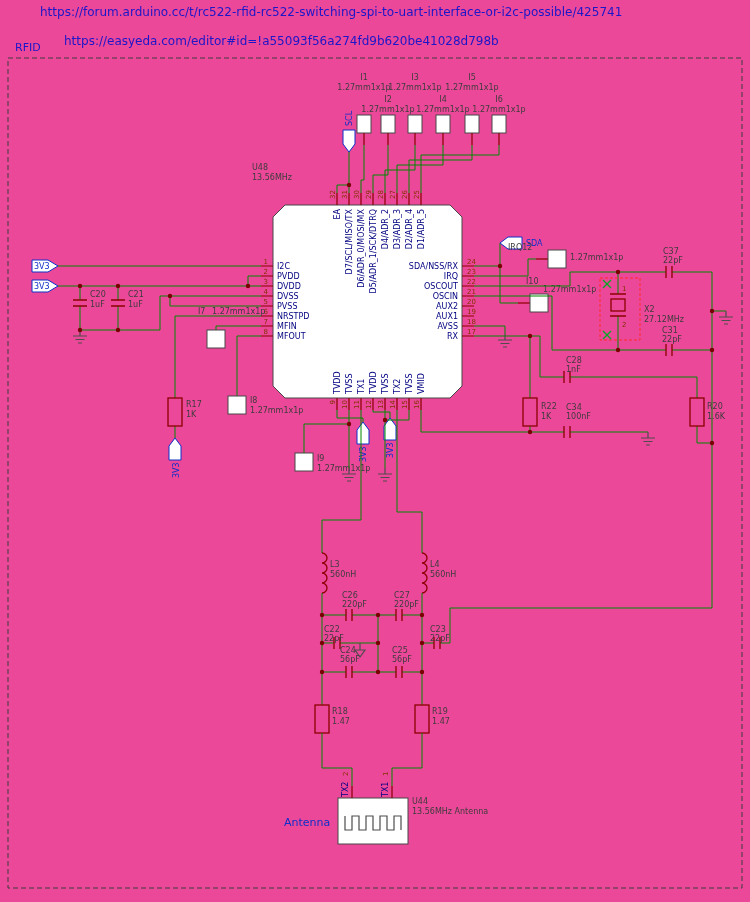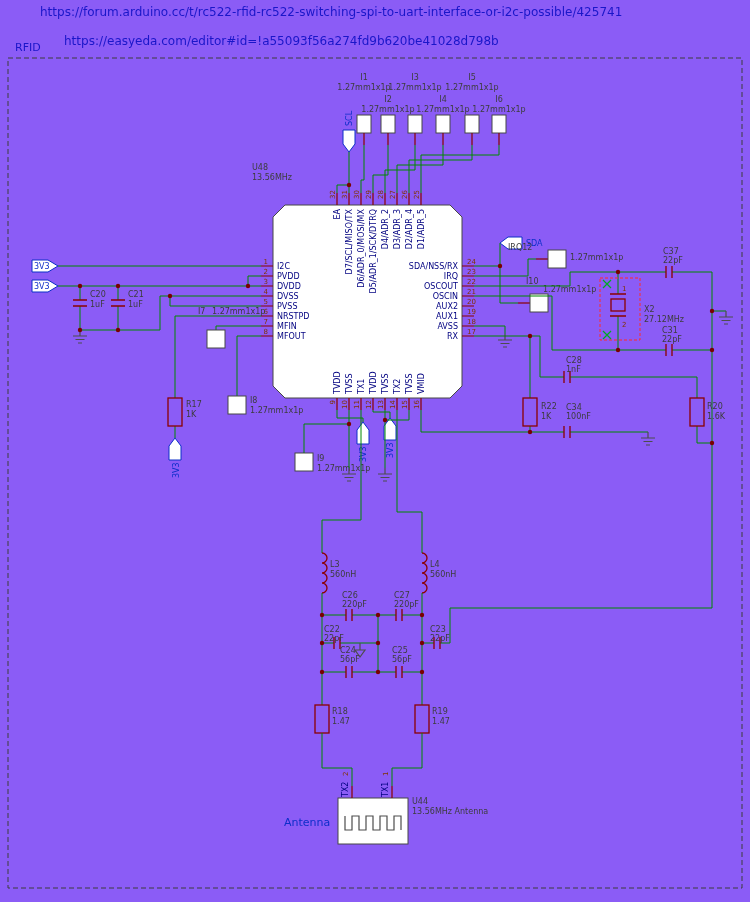--- a/index.html
+++ b/index.html
@@ -1,16 +1,16 @@
 <!DOCTYPE html>
 <html><head>
 <meta charset="utf-8">
 <style>
   html,body{margin:0;padding:0;background:#ffffff;}
-  .stage{position:relative;width:750px;height:902px;background:#8b5cf6;overflow:hidden;}
+  .stage{position:relative;width:750px;height:902px;background:#ec4899;overflow:hidden;}
   svg{font-family:"DejaVu Sans",sans-serif;}
   .w{stroke:#008800;stroke-width:1;fill:none}
   .p{stroke:#8b0000;stroke-width:1.2;fill:none}
   .s{stroke:#8b0000;stroke-width:1.3;fill:none}
   .b{stroke:#474747;stroke-width:1;fill:#ffffff}
   .l{fill:#3c3c3c;font-size:8px}
   .n{fill:#000080;font-size:8px}
   .m{fill:#803300;font-size:7px}
   .t{fill:#0c2ec9;font-size:8px}
   .f{stroke:#0c2ec9;stroke-width:1;fill:#ffffff}

